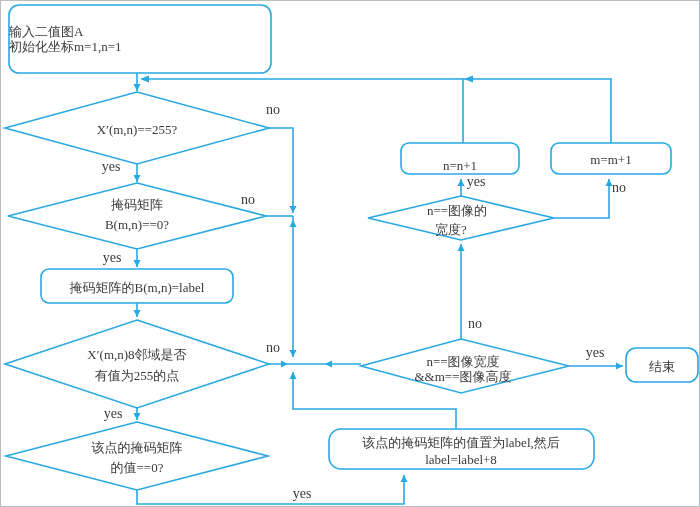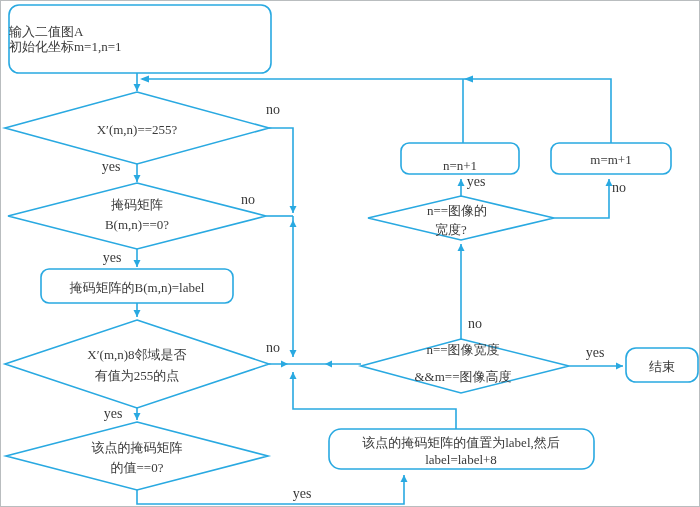--- a/index.html
+++ b/index.html
@@ -108,21 +108,21 @@
 
   <div class="lbl" style="left:136px;top:353px;">X′(m,n)8邻域是否</div>
   <div class="lbl" style="left:136px;top:374px;">有值为255的点</div>
 
   <div class="lbl" style="left:136px;top:446px;">该点的掩码矩阵</div>
   <div class="lbl" style="left:136px;top:466px;">的值==0?</div>
 
   <div class="lbl" style="left:460px;top:441px;">该点的掩码矩阵的值置为label,然后</div>
   <div class="lbl" style="left:460px;top:458px;">label=label+8</div>
 
-  <div class="lbl" style="left:462px;top:348px;text-align:center;">n==图像宽度</div>
+  <div class="lbl" style="left:462px;top:360px;text-align:center;">n==图像宽度</div>
   <div class="lbl" style="left:462px;top:375px;">&amp;&amp;m==图像高度</div>
 
   <div class="lbl" style="left:456px;top:209px;">n==图像的</div>
   <div class="lbl" style="left:450px;top:228px;">宽度?</div>
 
   <div class="lbl" style="left:459px;top:158px;margin-top:6px;">n=n+1</div>
   <div class="lbl" style="left:610px;top:158px;">m=m+1</div>
   <div class="lbl" style="left:661px;top:365px;">结束</div>
 
   <div class="lbl edge" style="left:272px;top:109px;">no</div>

